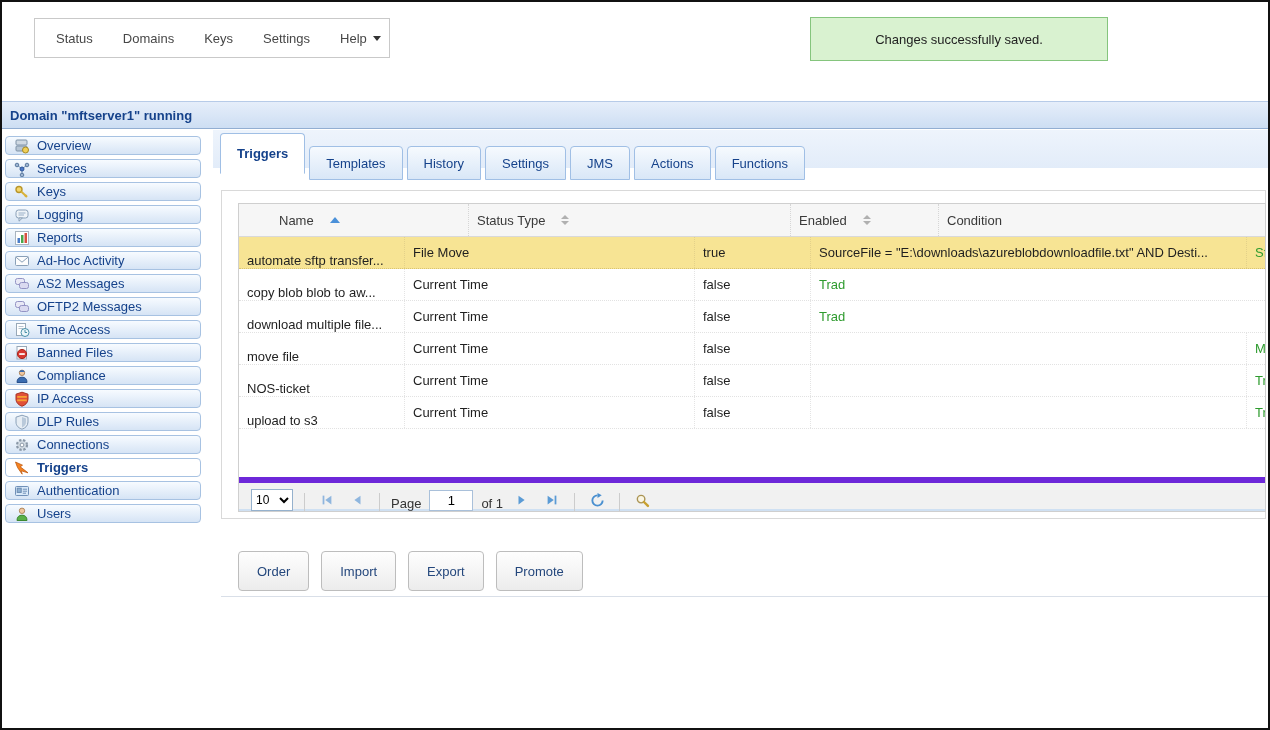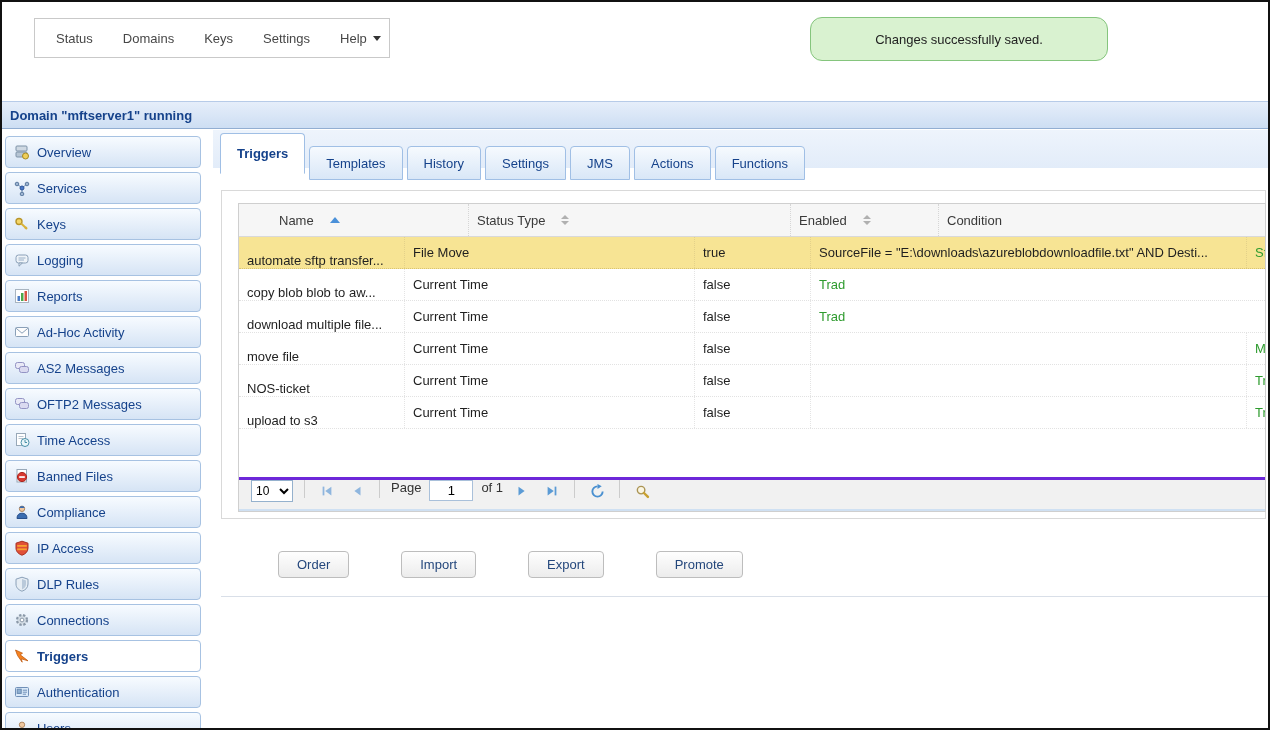--- a/index.html
+++ b/index.html
@@ -13,21 +13,21 @@
   .top-menu {
     position:absolute; left:20px; top:16px; height:40px; width:356px;
     border:1px solid #c9c9c9; background:#fff;
     display:flex; align-items:center; padding:0 6px;margin-left:12px;
   }
   .menu-item { padding:0 15px; color:#474747; cursor:pointer; white-space:nowrap; display:flex; align-items:center; gap:6px; }
   .caret-down { width:0; height:0; border-left:4px solid transparent; border-right:4px solid transparent; border-top:5px solid #333; display:inline-block; }
   
   .alert-success {
     position:absolute; left:808px; top:15px; width:298px; height:44px;
-    background:#d9f2d0; border:1px solid #85c57d; border-radius:12px;
+    background:#d9f2d0; border:1px solid #85c57d; border-radius:0;
     display:flex; align-items:center; justify-content:center; color:#222;
   }
   
   .domain-bar {
     position:absolute; left:0; right:0; top:99px; height:28px;
     background:linear-gradient(#e6eefa,#cddef3);
     border-top:1px solid #b7cbe8; border-bottom:1px solid #92aed2;
     display:flex; align-items:center; padding-left:8px;
   }
   .domain-bar b { color:#15428b; font-size:13px; }
@@ -43,21 +43,21 @@
     border:1px solid #a0bfe5; border-radius:4px 4px 0 0;
     color:#15428b; cursor:pointer; white-space:nowrap;
   }
   .tab.active {
     height:41px; margin-top:0; background:#fff; font-weight:bold;
     border-bottom:1px solid #fff;
   }
   
   .sidebar { position:absolute; left:3px; top:134px; width:196px; }
   .side-item {
-    height:32px; margin-bottom:4px; border:1px solid #a7c2e2; border-radius:4px;
+    height:19px; margin-bottom:4px; border:1px solid #a7c2e2; border-radius:4px;
     background:linear-gradient(#f7fbff,#d6e4f5);
     display:flex; align-items:center; padding-left:8px; gap:7px;
     color:#15428b; cursor:pointer; white-space:nowrap;
   }
   .side-item.active { background:#fff; font-weight:bold; }
   .icon16 { width:16px; height:16px; flex:0 0 16px; display:inline-block; }
   .icon16 svg { width:16px; height:16px; display:block; }
   
   .content-panel {
     position:absolute; left:219px; top:188px; width:1045px; height:329px;
@@ -81,34 +81,34 @@
   .w-actions{width:180px; flex:0 0 180px;}
   .grid-filler { flex:1 1 auto; background:#fff; }
   
   .sort-asc { width:0; height:0; border-left:5px solid transparent; border-right:5px solid transparent; border-bottom:6px solid #4a90d9; }
   .sort-both { display:flex; flex-direction:column; gap:2px; }
   .sort-both i { display:block; width:0; height:0; border-left:4px solid transparent; border-right:4px solid transparent; }
   .sort-both .up { border-bottom:4px solid #b0b0b0; }
   .sort-both .dn { border-top:4px solid #b0b0b0; }
   
   .pager {
-    flex:0 0 34px; background:#f1f1f1; border-top:3px solid #6d28d9;
+    flex:0 0 34px; background:#f1f1f1; border-top:6px solid #6d28d9;
     box-shadow:inset 0 -2px 0 #cfe0f2;
-    display:flex; align-items:flex-start; padding-left:12px; gap:8px; color:#333;
+    display:flex; align-items:flex-end; padding-left:12px; gap:8px; color:#333;
   }
   .pager-sep { width:1px; height:18px; background:#ccc; margin:0 3px; }
   .pager-btn { width:22px; height:22px; display:flex; align-items:center; justify-content:center; cursor:pointer; background:transparent; border:none; }
   .pager select { width:42px; height:22px; border:1px solid #95b1cd; background:#fff; font-family:inherit; font-size:12px; }
   .page-input { width:44px; height:21px; border:1px solid #a9c0da; text-align:center; font-family:inherit; font-size:13px; }
   
   .btn-row { position:absolute; left:236px; top:549px; display:flex; gap:12px; }
   .btn {
-    height:27px; padding:0 18px; border:1px solid #bdbdbd; border-radius:4px;
+    height:40px; padding:0 18px; border:1px solid #bdbdbd; border-radius:4px;
     background:linear-gradient(#fefefe,#ececec); color:#24477c; font-size:13px;
-    font-family:inherit; cursor:pointer;margin-left:40px;
+    font-family:inherit; cursor:pointer;
   }
   .panel-bottom-line { position:absolute; left:219px; right:0; top:594px; height:1px; background:#d9dfe8; }
 </style>
 </head>
 <body>
 
 <div class="page">
 
   <div class="top-menu">
       <div class="menu-item">

